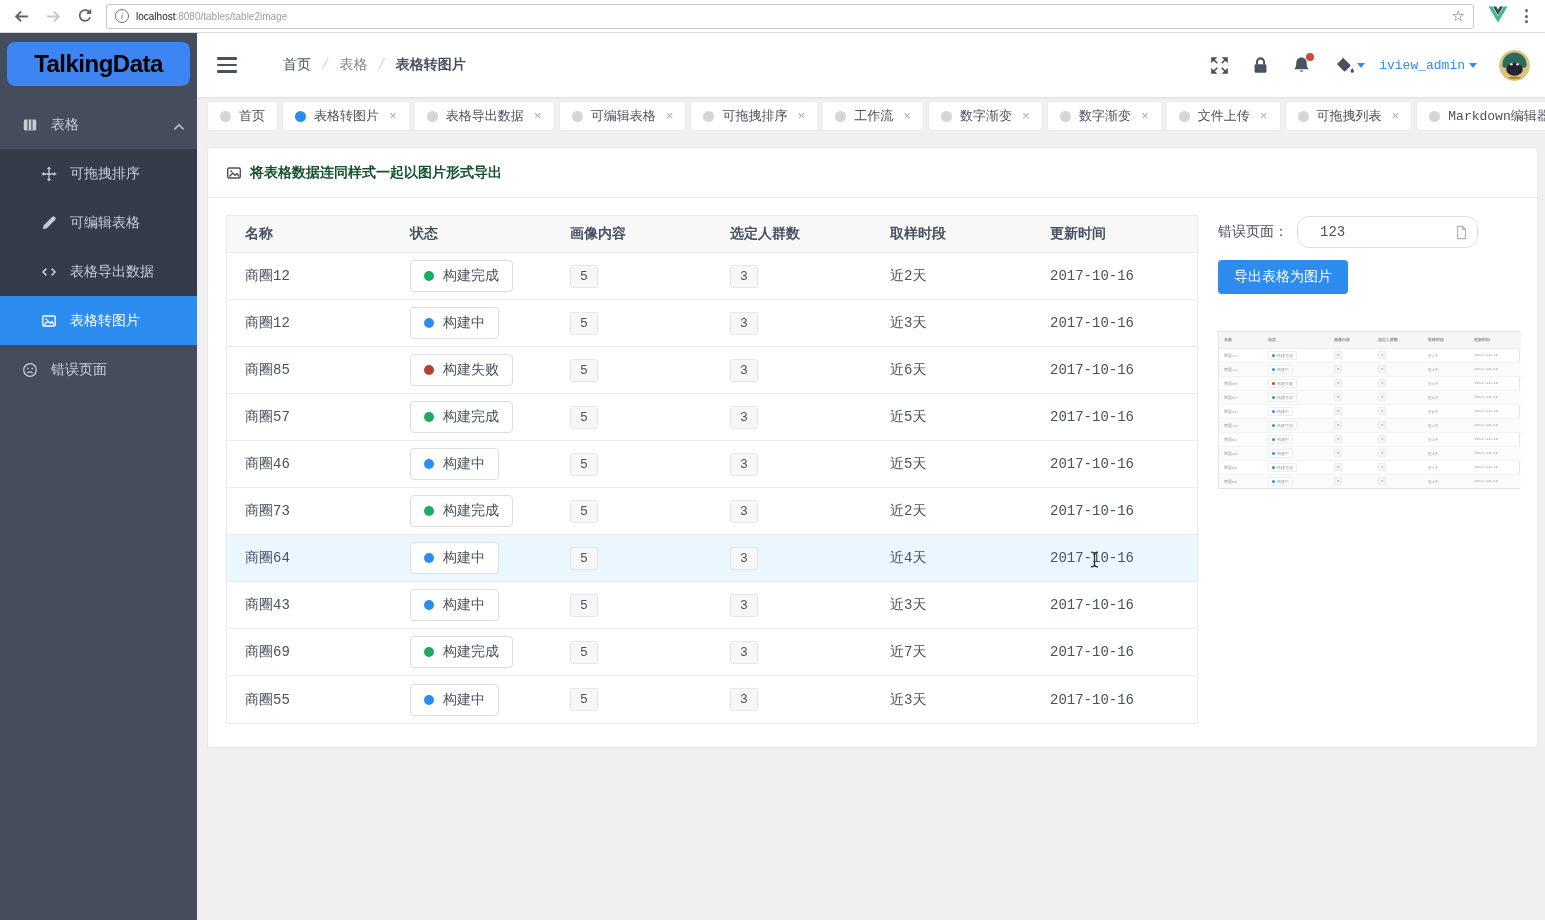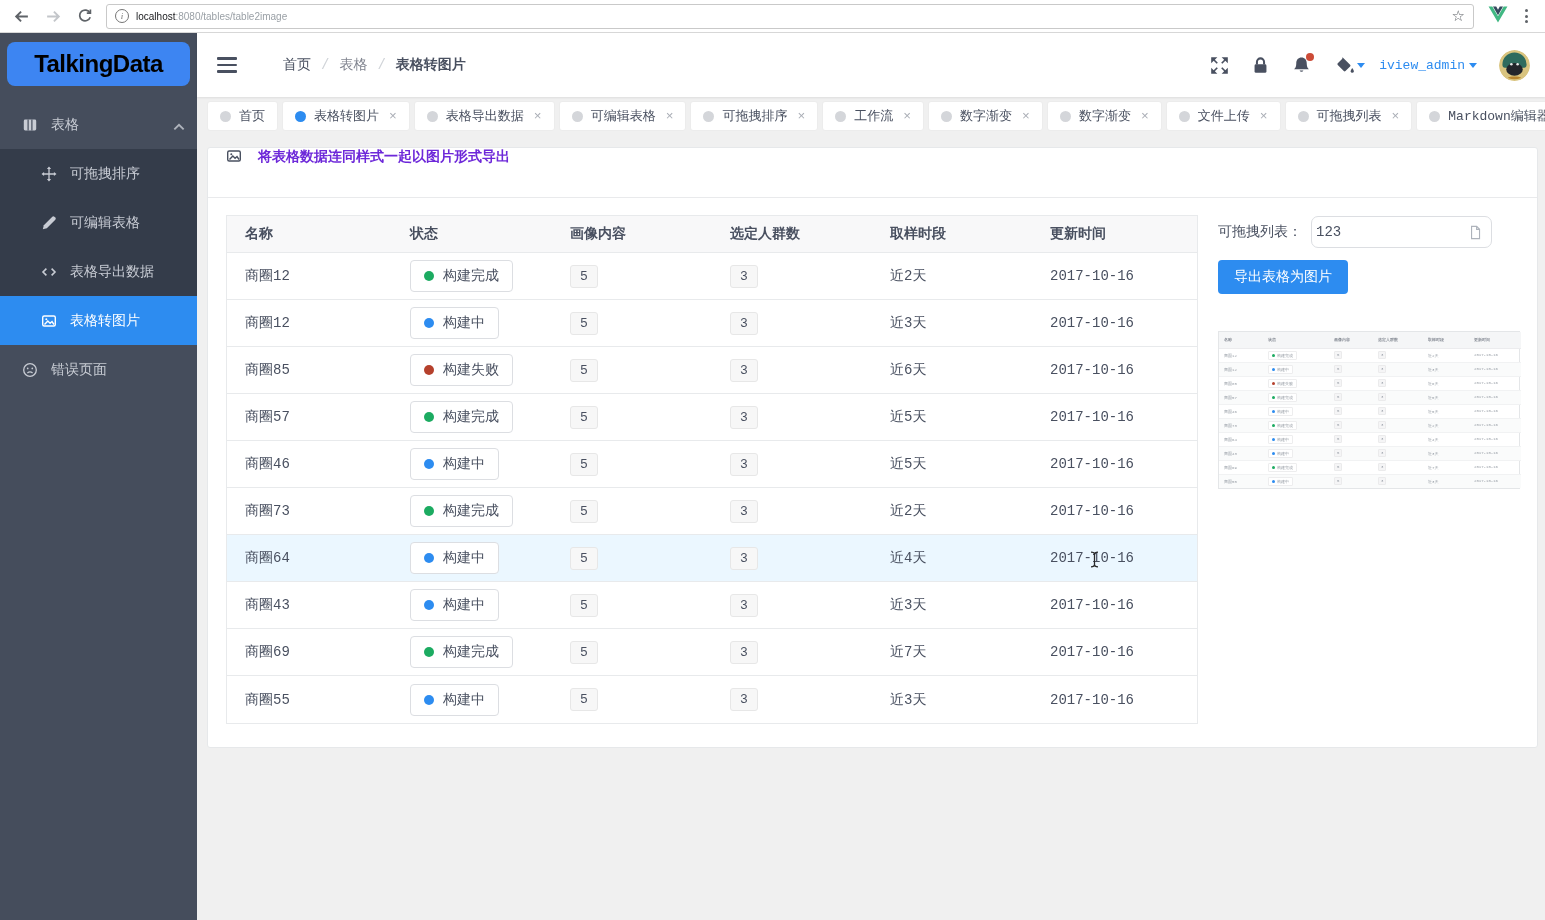--- a/index.html
+++ b/index.html
@@ -69,22 +69,22 @@
     display:flex; align-items:center; padding:0 12px; gap:8px; font-size:13px;
     color:#495060; cursor:pointer; white-space:nowrap; }
   .tab .dot { width:11px; height:11px; border-radius:50%; background:#d4d6da; }
   .tab.active .dot { background:#2d8cf0; }
   .tab .close { color:#a9adb5; font-size:13px; margin-left:2px; }
 
   
   .content { flex:1; padding:12px 7px 0 10px; }
   .card { background:#fff; border:1px solid #e6e8ea; border-radius:3px; height:601px;
     padding:0 18px; }
-  .card-title { height:49px; display:flex; align-items:flex-start; gap:16px;
-    font-size:14px; font-weight:bold; color:#6d28d9; }
+  .card-title { height:49px; display:flex; align-items:center; gap:8px;
+    font-size:14px; font-weight:bold; color:#14532d; }
   .card-title svg { width:16px; height:16px; color:#495060; }
   .card-divider { height:1px; background:#e9eaec; margin:0 -18px; }
   .card-body { display:flex; padding-top:17px; gap:20px; }
 
   
   table.data { width:970px; border-collapse:separate; border-spacing:0; table-layout:fixed;
     border:1px solid #e8eaec; font-size:14px; color:#495060; flex:0 0 auto; }
   table.data th { height:37px; background:#f8f8f9; text-align:left; padding-left:18px;
     font-size:14px; font-weight:bold; color:#495060; border-bottom:1px solid #e8eaec; }
   table.data td { height:47px; padding-left:18px; border-bottom:1px solid #e8eaec; background:#fff; }
@@ -97,21 +97,21 @@
   .sdot.processing { background:#2d8cf0; }
   .sdot.error { background:#b5402c; }
   .chip { display:inline-block; background:#f7f7f7; border:1px solid #e7e7e7;
     border-radius:3px; padding:3px 9px; font-size:13px; color:#495060; }
 
   
   .export-panel { flex:1; min-width:0; }
   .file-row { display:flex; align-items:center; gap:9px; margin-top:1px; }
   .file-label { font-size:14px; color:#495060; white-space:nowrap; }
   .text-input { position:relative; width:181px; height:32px; border:1px solid #dcdee2;
-    border-radius:7px; background:#fff; display:flex; align-items:center; padding:0 28px 0 4px; }
+    border-radius:12px; background:#fff; display:flex; align-items:center; padding:0 28px 0 22px; }
   .text-input .val { font-size:14px; color:#495060; }
   .text-input .doc { position:absolute; right:8px; top:8px; width:15px; height:15px; color:#aeb3bb; }
   .export-btn { margin-top:12px; background:#2d8cf0; border:none; border-radius:4px;
     color:#fff; font-size:14px; padding:8px 16px; cursor:pointer;
     font-family:inherit; display:inline-block; }
   .preview { margin-top:37px; width:302px; border:1px solid #e4e6e8; background:#fff; cursor:pointer; }
   table.mini { width:100%; border-collapse:collapse; table-layout:fixed; }
   table.mini th { height:16px; background:#f5f6f7; font-size:4px; color:#8a8f98;
     text-align:left; padding-left:5px; font-weight:bold; border-bottom:1px solid #ececee; }
   table.mini td { height:14px; font-size:4px; color:#9aa0a8; padding-left:5px;
@@ -481,21 +481,21 @@
                   <td><span class="chip">5</span></td>
                   <td><span class="chip">3</span></td>
                   <td>近3天</td>
                   <td>2017-10-16</td>
                 </tr>
               </tbody>
           </table>
 
           <div class="export-panel">
             <div class="file-row">
-              <span class="file-label">可拖拽列表：</span>
+              <span class="file-label">错误页面：</span>
               <div class="text-input">
                 <span class="val">123</span>
                 <svg class="doc" viewBox="0 0 16 16" fill="none" stroke="currentColor" stroke-width="1.2">
                     <path d="M3.8 1.5h5.4L12.3 4.6v9.9H3.8z"></path>
                     <path d="M9.2 1.5v3.2h3.1"></path>
                   </svg>
               </div>
             </div>
             <button class="export-btn">导出表格为图片</button>
             <div class="preview">

